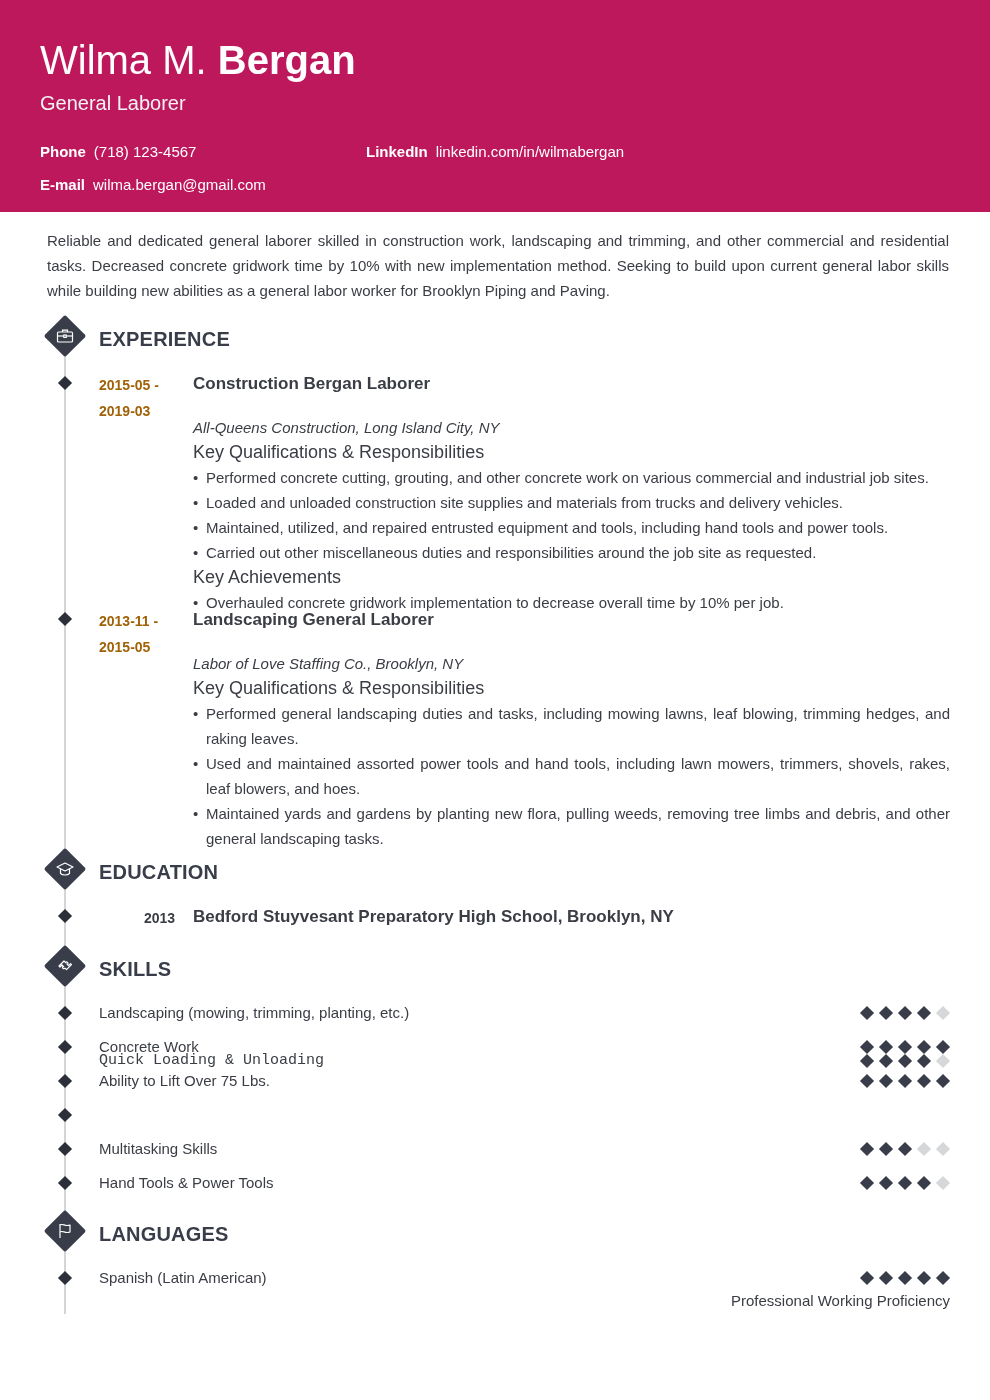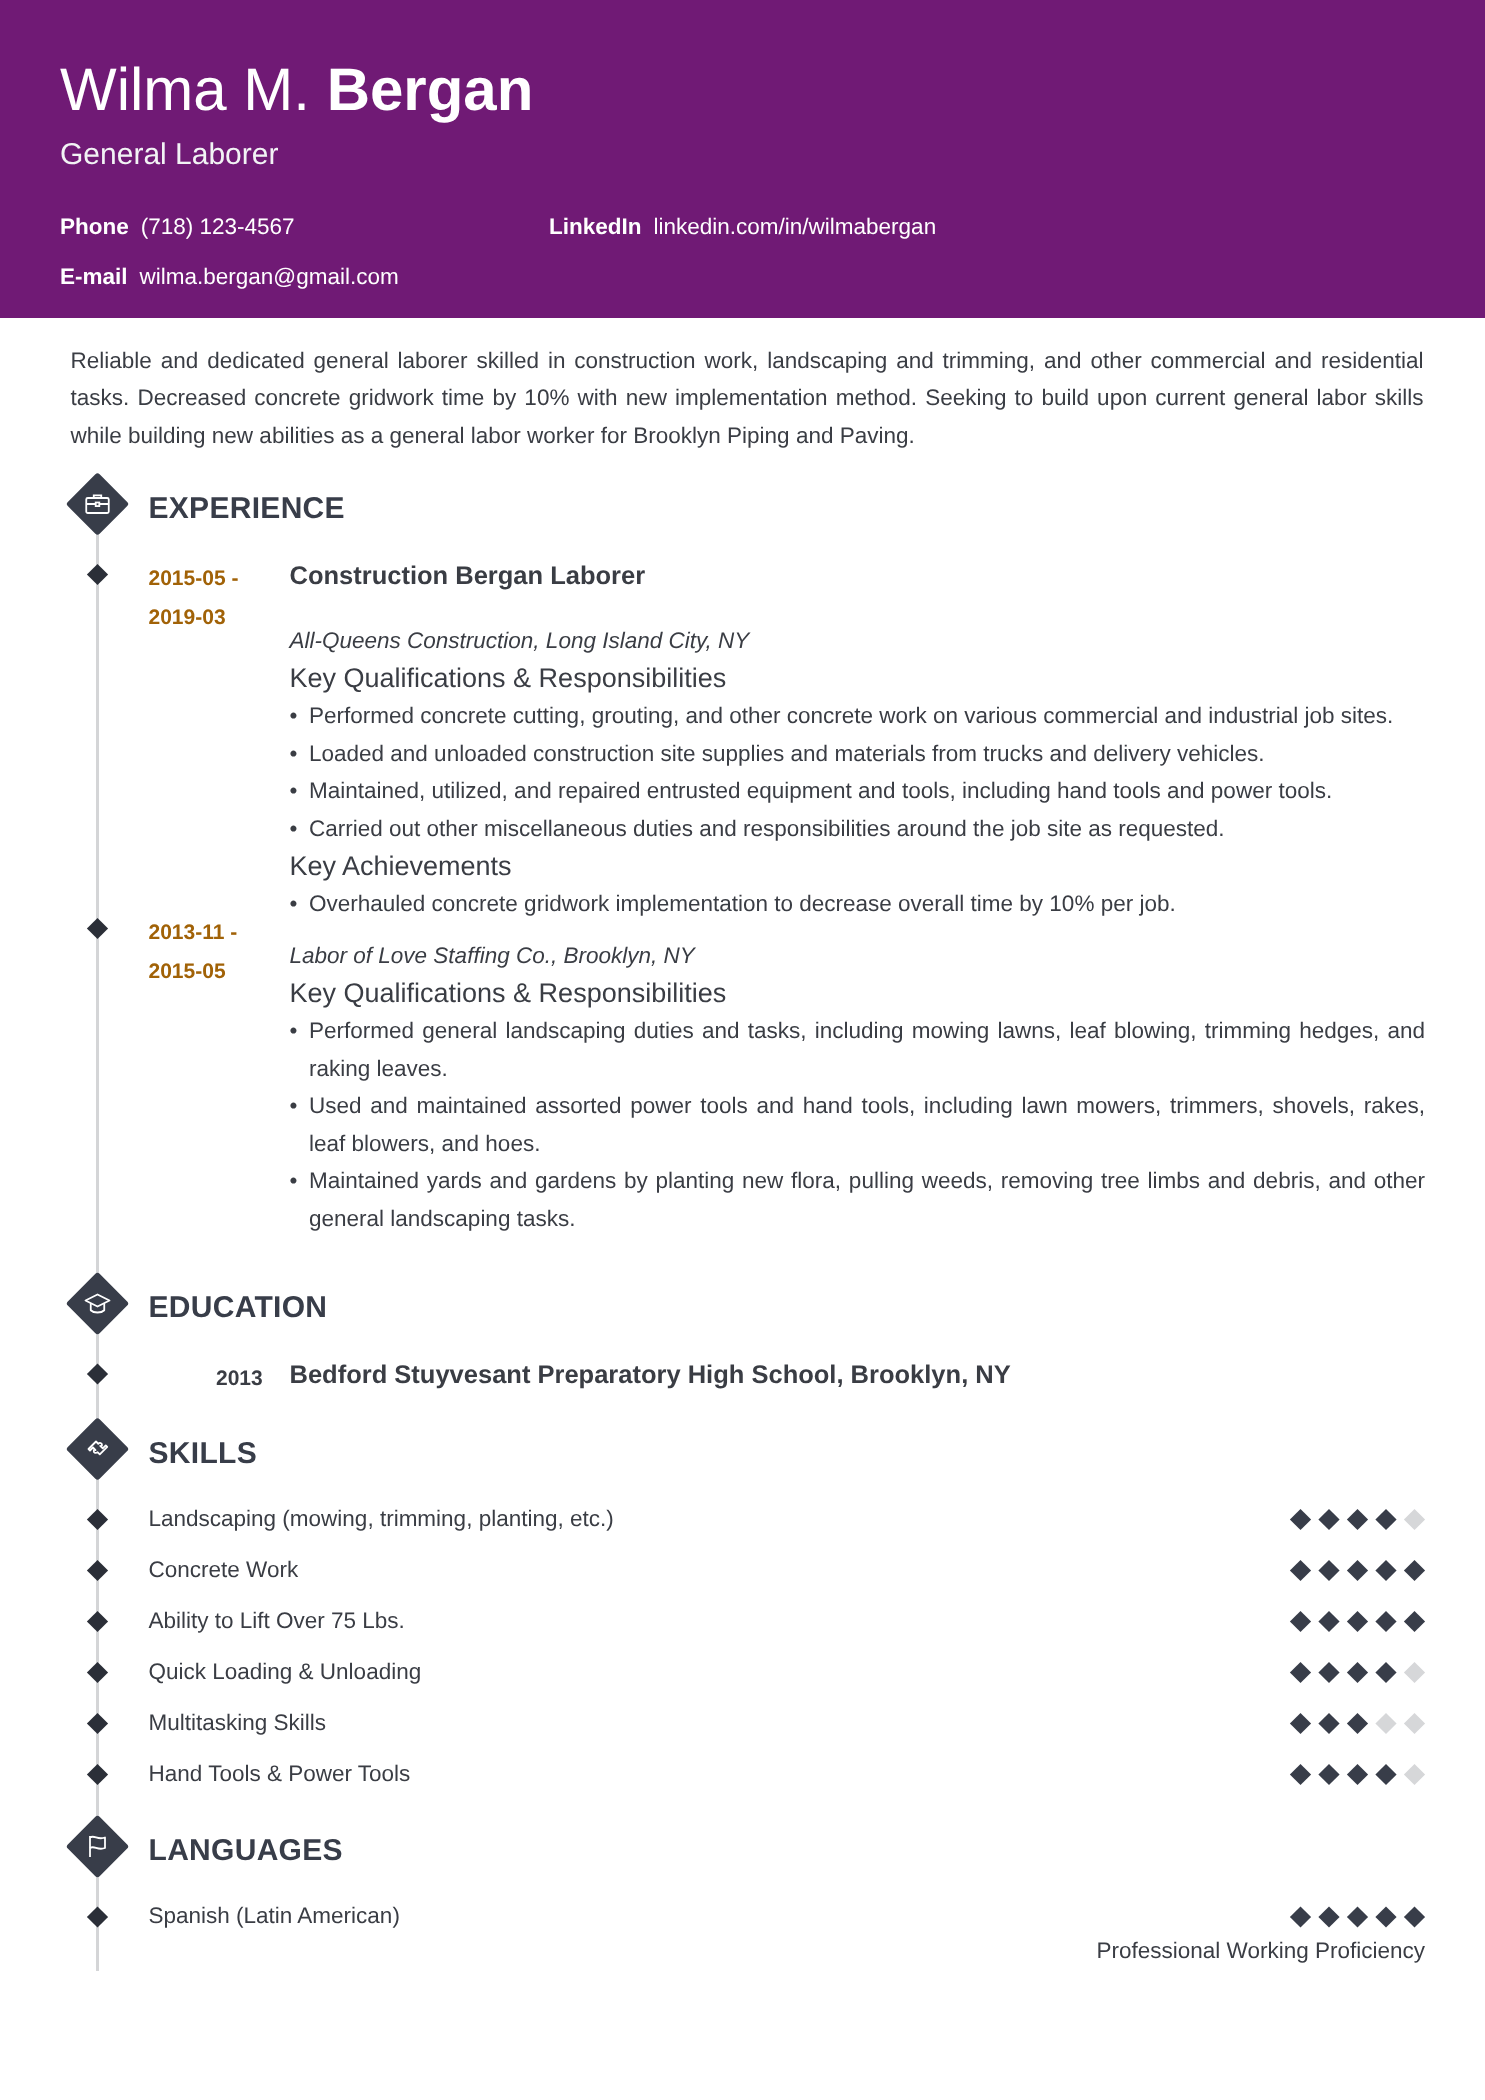--- a/index.html
+++ b/index.html
@@ -1,19 +1,19 @@
 <!DOCTYPE html>
 <html><head>
   <meta charset="utf-8">
   <style>
     * { box-sizing: border-box; margin: 0; padding: 0; }
     html, body { width: 990px; height: 1400px; background: #ffffff; }
     body { font-family: "Liberation Sans", sans-serif; color: #3a3d44; position: relative; overflow: hidden; }
 
-    .header { position: absolute; left: 0; top: 0; width: 990px; height: 212px; background: #701a75; color: #fff; }
+    .header { position: absolute; left: 0; top: 0; width: 990px; height: 212px; background: #be185d; color: #fff; }
     .name { position: absolute; left: 40px; top: 36px; font-size: 40px; font-weight: normal; letter-spacing: 0; line-height: 48px; color: #ffffff; }
     .name b { font-weight: bold; }
     .job-title { position: absolute; left: 40px; top: 90px; font-size: 20px; line-height: 26px; color: #f2f3f5; }
     .contact { position: absolute; font-size: 15px; line-height: 20px; color: #ffffff; white-space: nowrap; }
     .contact .lbl { font-weight: bold; margin-right: 8px; }
     .c-phone { left: 40px; top: 142px; }
     .c-linkedin { left: 366px; top: 142px; }
     .c-email { left: 40px; top: 175px; }
 
     .summary { position: absolute; left: 47px; top: 228px; width: 902px; font-size: 15px; line-height: 25px; text-align: justify; color: #3a3d44; }
@@ -102,20 +102,21 @@
     <li>Overhauled concrete gridwork implementation to decrease overall time by 10% per job.</li>
   </ul>
 </div>
 
 <div class="bullet-diamond" style="top: 614px;"></div>
 <div class="date" style="top: 608px;">
   <div>2013-11 -</div>
   <div>2015-05</div>
 </div>
 <div class="entry" style="top: 607px;">
+  <div class="role">Landscaping General Laborer</div>
   <div class="company">Labor of Love Staffing Co., Brooklyn, NY</div>
   <div class="subhead">Key Qualifications &amp; Responsibilities</div>
   <ul class="blist">
     <li>Performed general landscaping duties and tasks, including mowing lawns, leaf blowing, trimming hedges, and raking leaves.</li>
     <li>Used and maintained assorted power tools and hand tools, including lawn mowers, trimmers, shovels, rakes, leaf blowers, and hoes.</li>
     <li>Maintained yards and gardens by planting new flora, pulling weeds, removing tree limbs and debris, and other general landscaping tasks.</li>
   </ul>
 </div>
 
 <div class="sec-icon" style="top: 848px;">
@@ -167,21 +168,21 @@
       <span class="skill-name">Ability to Lift Over 75 Lbs.</span>
       <div class="rating">
         <span class="pip"></span>
         <span class="pip"></span>
         <span class="pip"></span>
         <span class="pip"></span>
         <span class="pip"></span>
       </div>
     </div>
     <div class="bullet-diamond" style="top: 1110px;"></div>
-    <div class="skill-row" style="top: 1105px;">
+    <div class="skill-row" style="top: 1051px; font-family: Liberation Mono, monospace;">
       <span class="skill-name">Quick Loading &amp; Unloading</span>
       <div class="rating">
         <span class="pip"></span>
         <span class="pip"></span>
         <span class="pip"></span>
         <span class="pip"></span>
         <span class="pip off"></span>
       </div>
     </div>
     <div class="bullet-diamond" style="top: 1144px;"></div>

